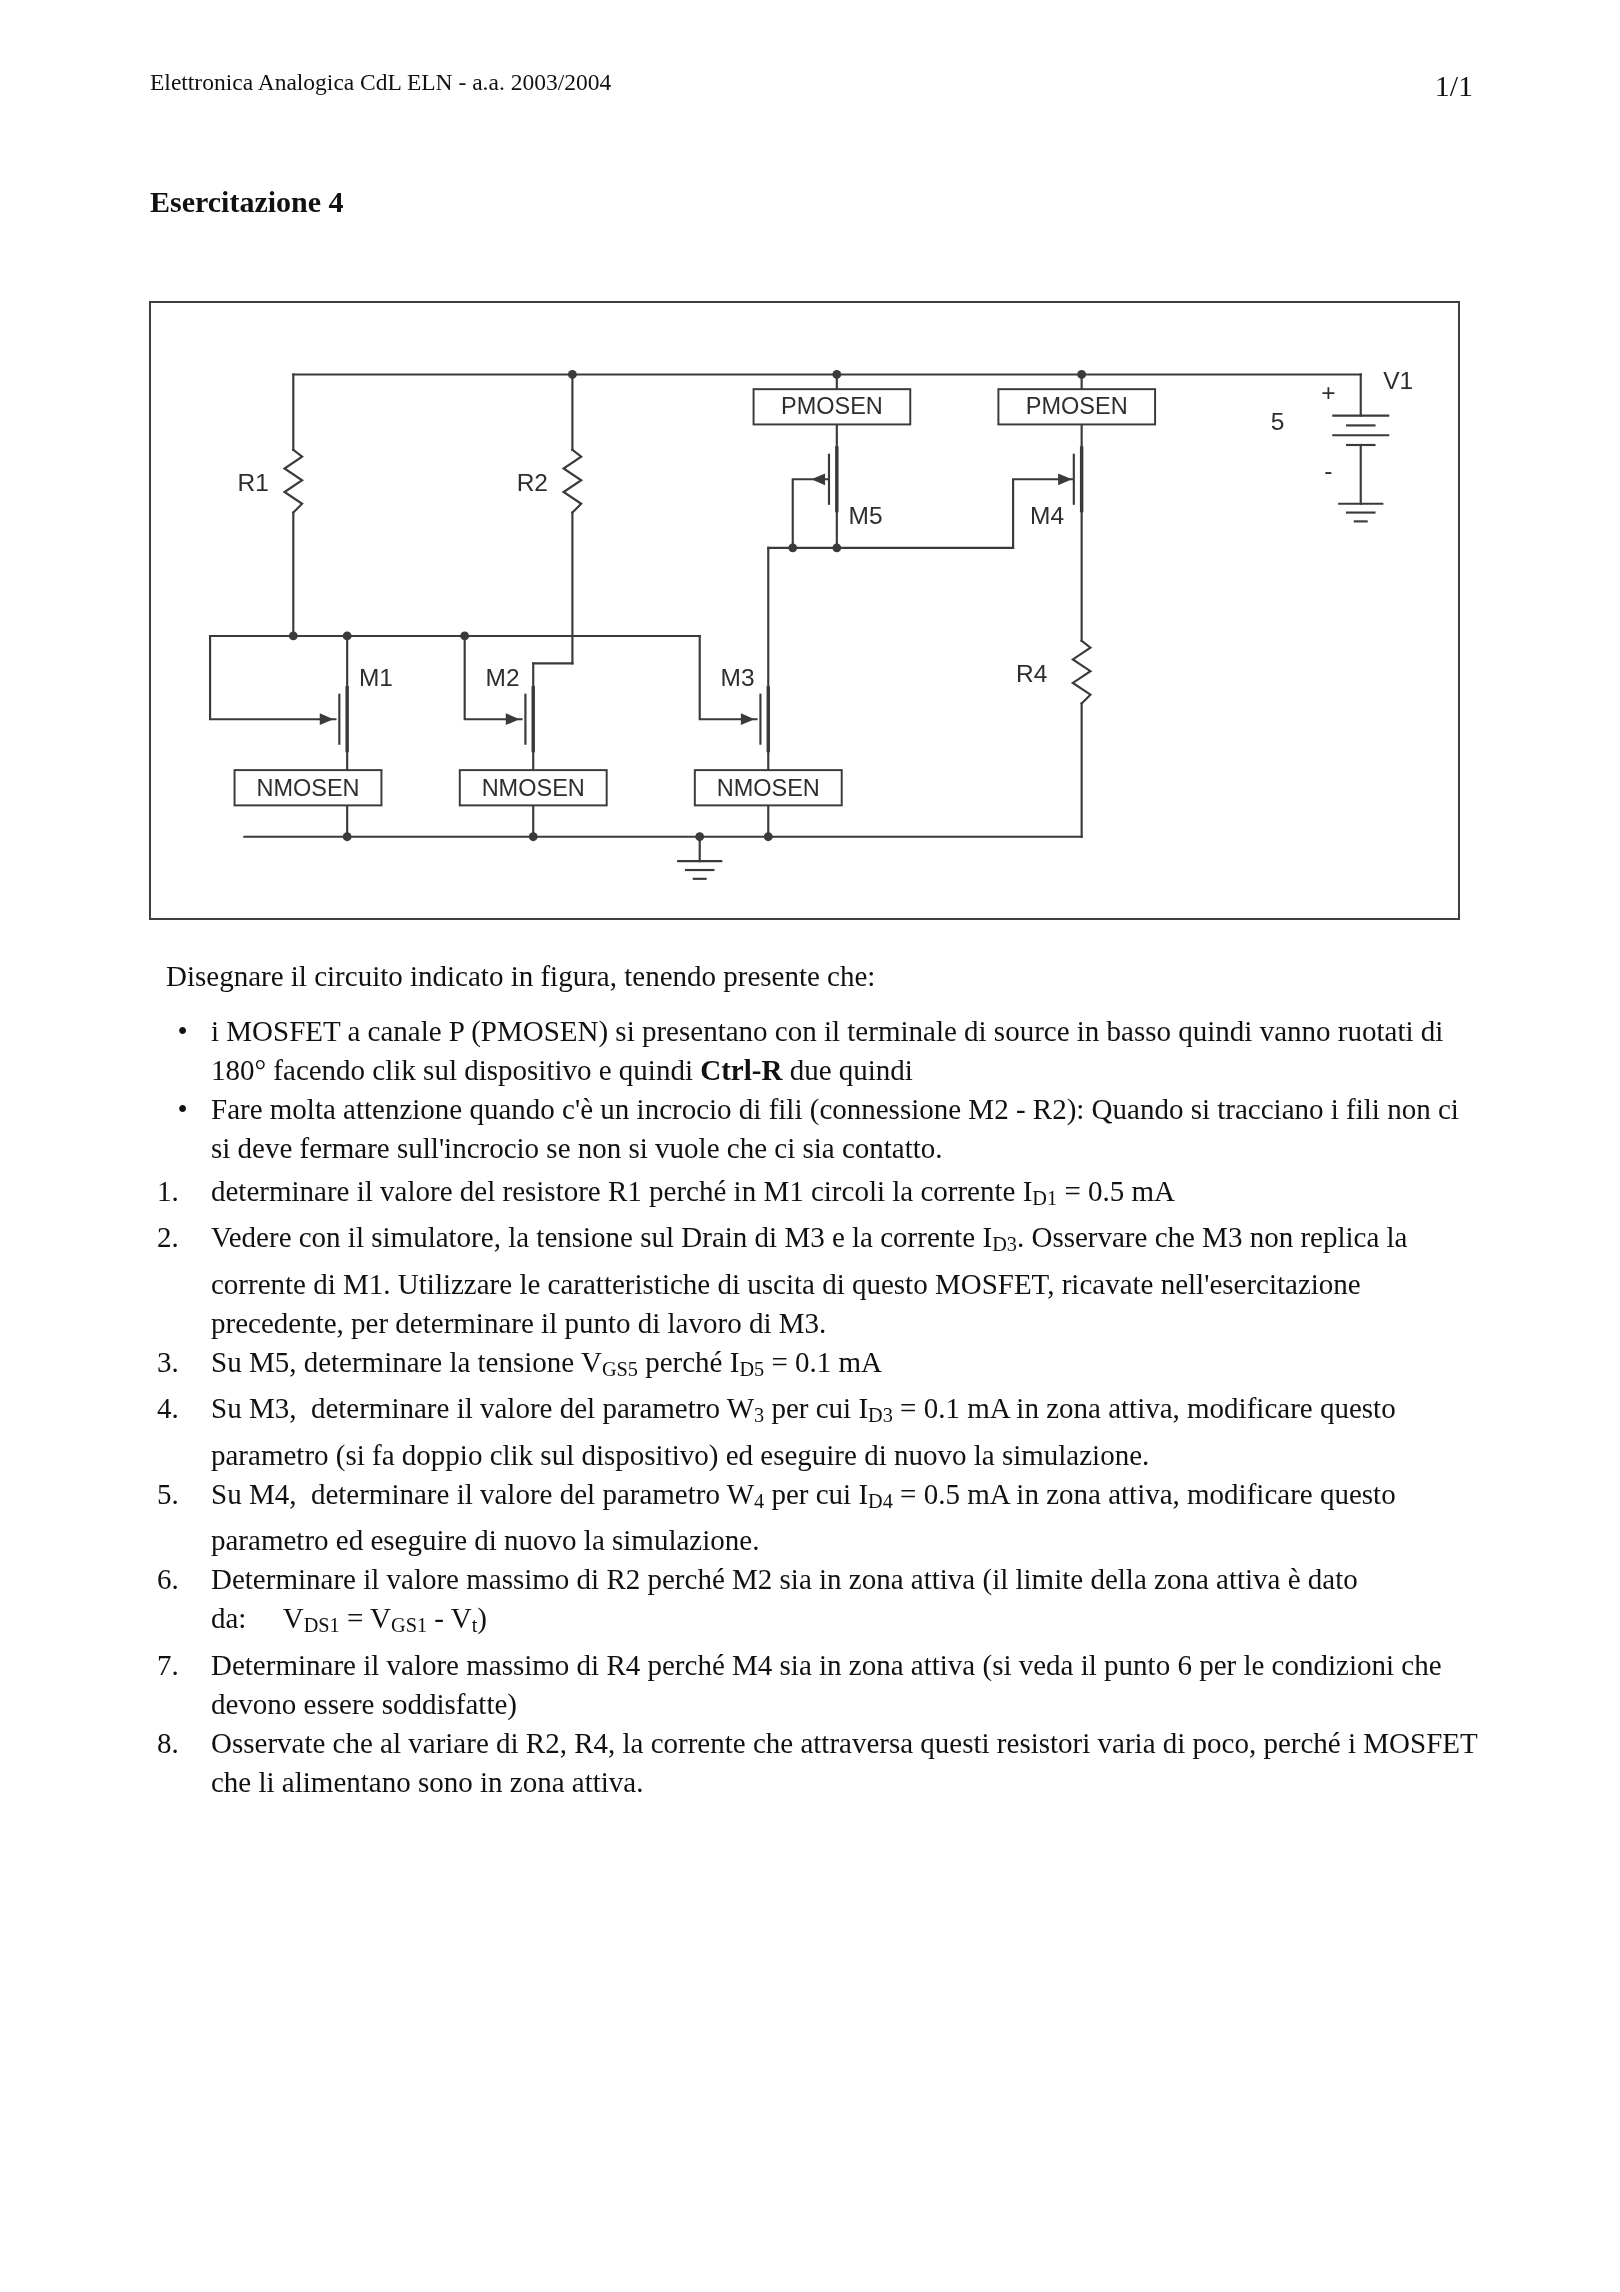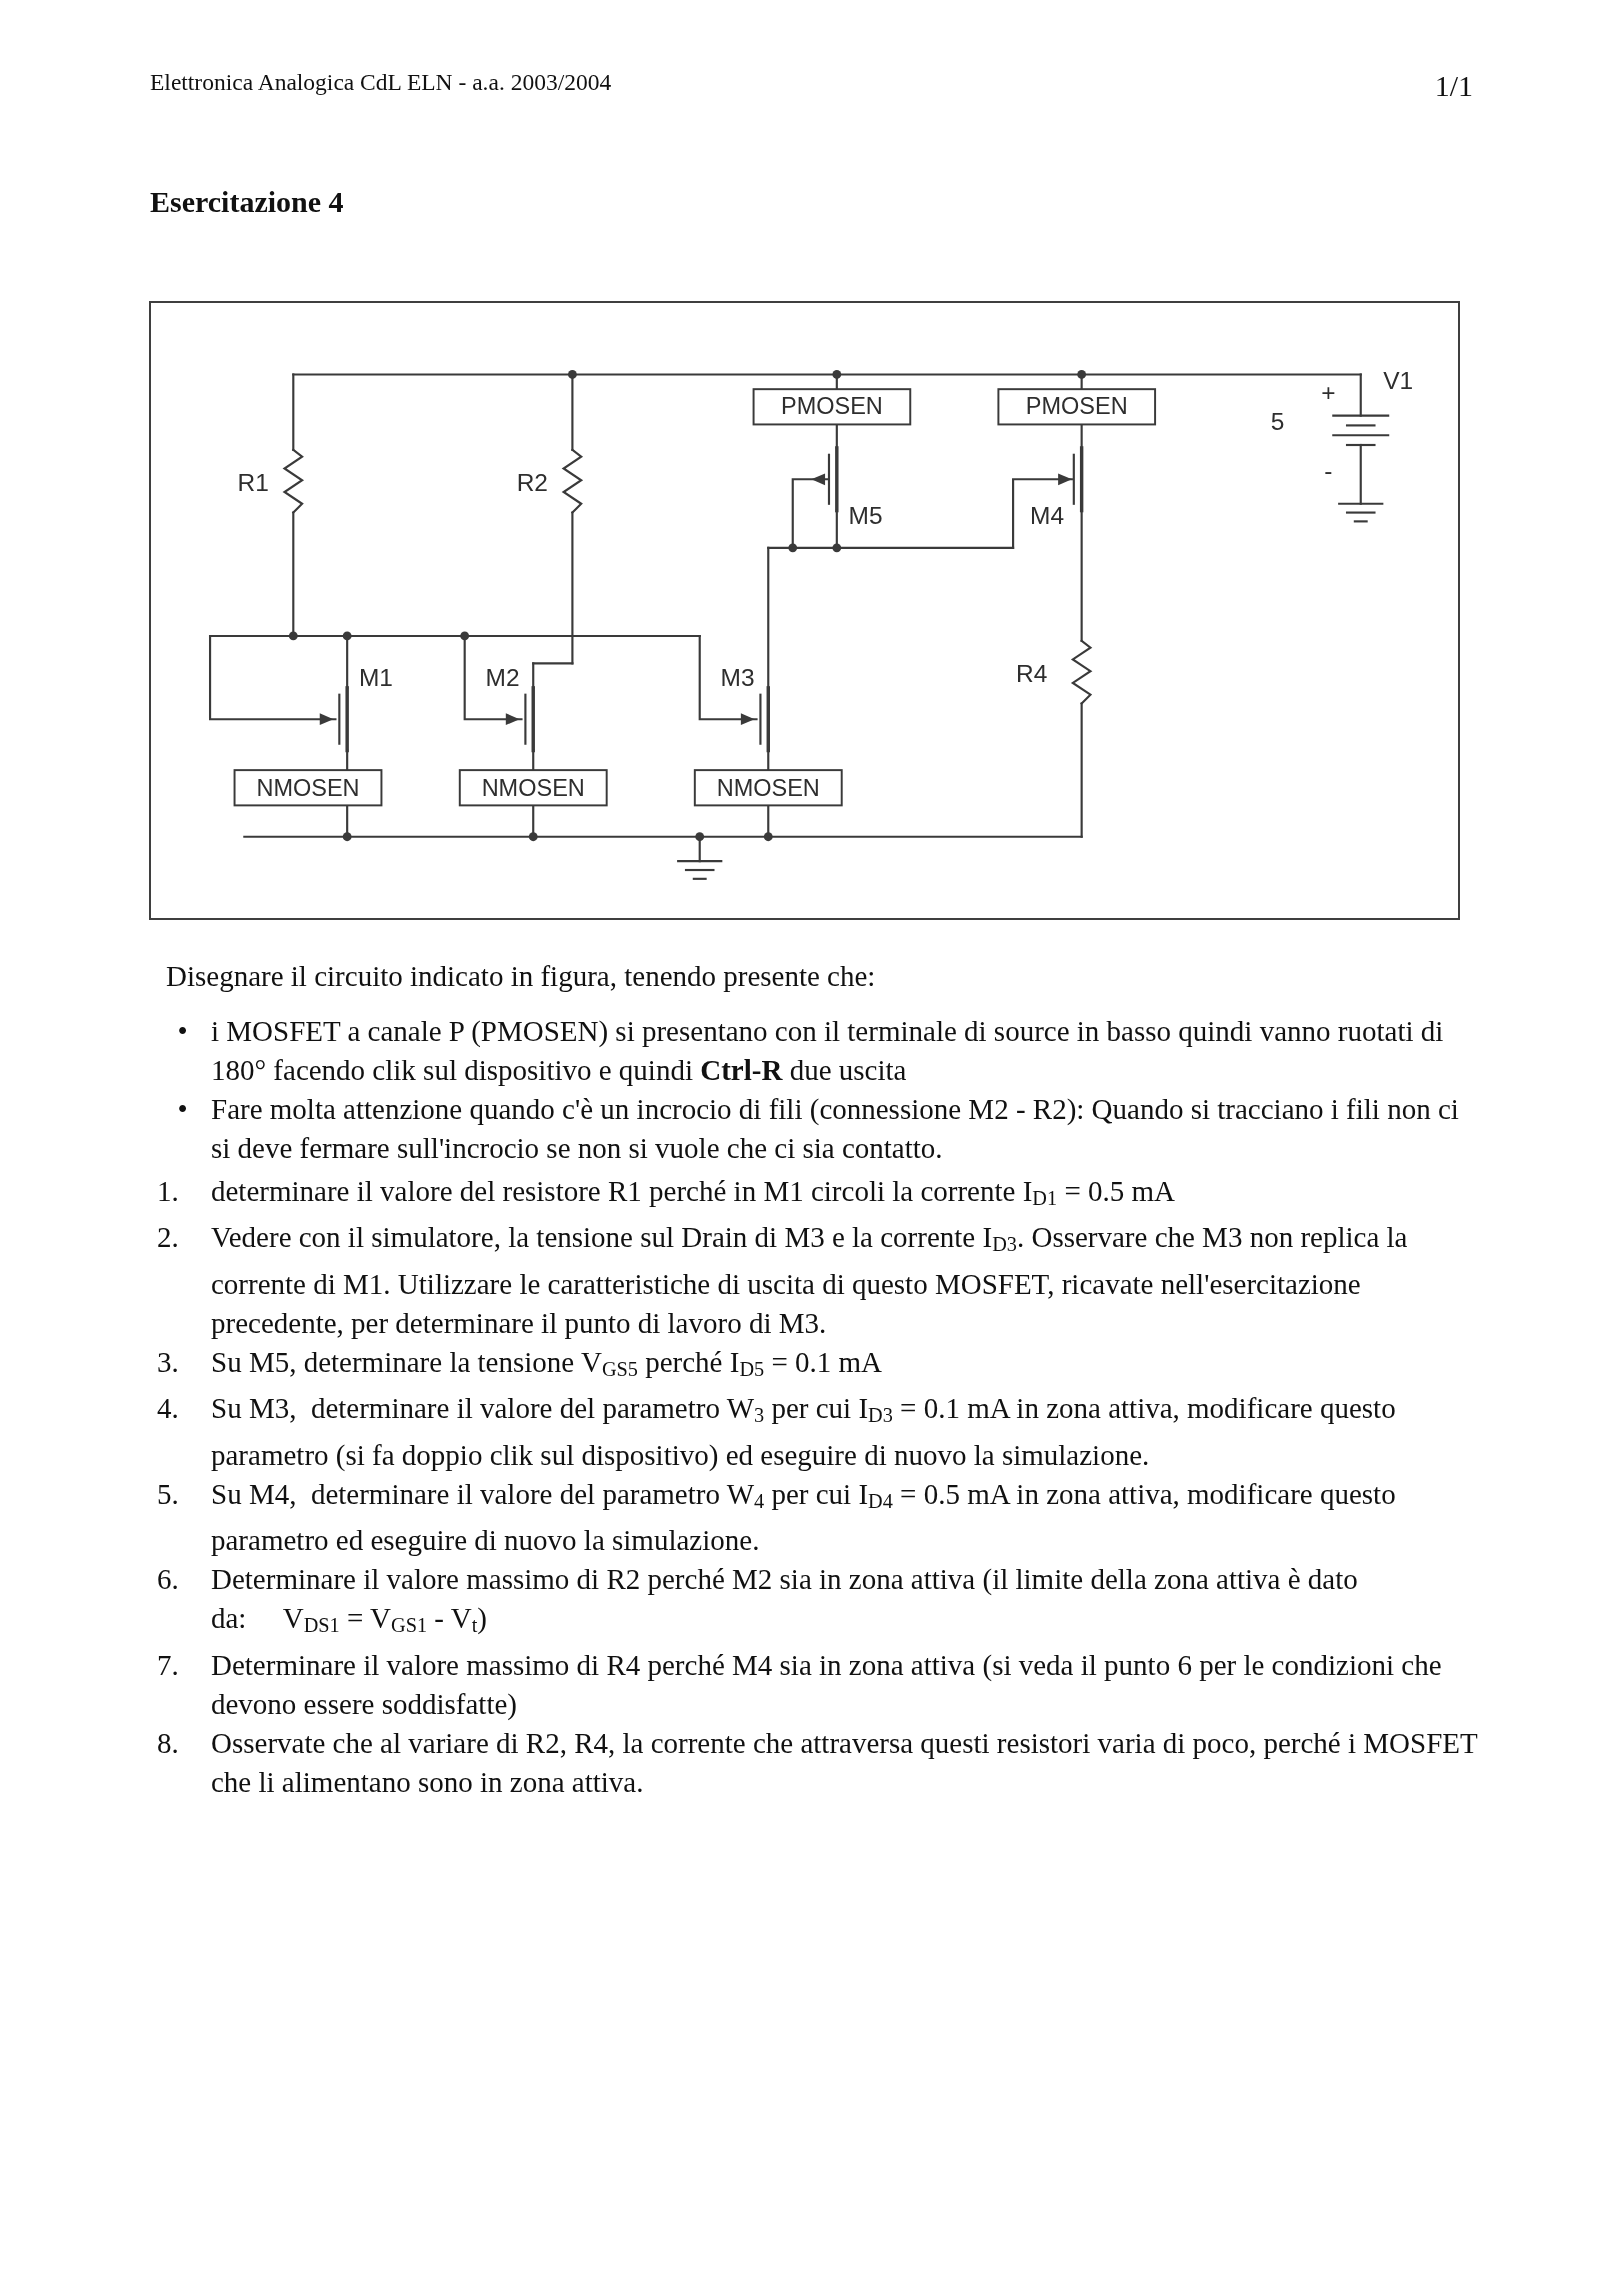--- a/index.html
+++ b/index.html
@@ -195,21 +195,21 @@
       <text class="sch-label" x="1258" y="88">V1</text>
       <text class="sch-label" x="1150" y="130" text-anchor="middle">5</text>
       <text class="sch-label" x="1202" y="100" text-anchor="middle">+</text>
       <text class="sch-label" x="1202" y="180" text-anchor="middle">-</text>
     </svg>
   </div>
 
   <div class="content">
     <p>Disegnare il circuito indicato in figura, tenendo presente che:</p>
     <ul class="blist">
-        <li><span>i MOSFET a canale P (PMOSEN) si presentano con il terminale di source in basso quindi vanno ruotati di 180° facendo clik sul dispositivo e quindi </span><span class="b">Ctrl-R</span><span> due uscita</span></li>
+        <li><span>i MOSFET a canale P (PMOSEN) si presentano con il terminale di source in basso quindi vanno ruotati di 180° facendo clik sul dispositivo e quindi </span><span class="b">Ctrl-R</span><span> due quindi</span></li>
         <li><span>Fare molta attenzione quando c'è un incrocio di fili (connessione M2 - R2): Quando si tracciano i fili non ci si deve fermare sull'incrocio se non si vuole che ci sia contatto.</span></li>
       </ul>
     <ol class="nlist">
         <li><span>determinare il valore del resistore R1 perché in M1 circoli la corrente I</span><span class="sub">D1</span><span> = 0.5 mA</span></li>
         <li><span>Vedere con il simulatore, la tensione sul Drain di M3 e la corrente I</span><span class="sub">D3</span><span>. Osservare che M3 non replica la corrente di M1. Utilizzare le caratteristiche di uscita di questo MOSFET, ricavate nell'esercitazione precedente, per determinare il punto di lavoro di M3.</span></li>
         <li><span>Su M5, determinare la tensione V</span><span class="sub">GS5</span><span> perché I</span><span class="sub">D5</span><span> = 0.1 mA</span></li>
         <li><span>Su M3,&nbsp; determinare il valore del parametro W</span><span class="sub">3</span><span> per cui I</span><span class="sub">D3</span><span> = 0.1 mA in zona attiva, modificare questo parametro (si fa doppio clik sul dispositivo) ed eseguire di nuovo la simulazione.</span></li>
         <li><span>Su M4,&nbsp; determinare il valore del parametro W</span><span class="sub">4</span><span> per cui I</span><span class="sub">D4</span><span> = 0.5 mA in zona attiva, modificare questo parametro ed eseguire di nuovo la simulazione.</span></li>
         <li><span>Determinare il valore massimo di R2 perché M2 sia in zona attiva (il limite della zona attiva è dato da:&nbsp;&nbsp;&nbsp;&nbsp;&nbsp;V</span><span class="sub">DS1</span><span> = V</span><span class="sub">GS1</span><span> - V</span><span class="sub">t</span><span>)</span></li>
         <li><span>Determinare il valore massimo di R4 perché M4 sia in zona attiva (si veda il punto 6 per le condizioni che devono essere soddisfatte)</span></li>

